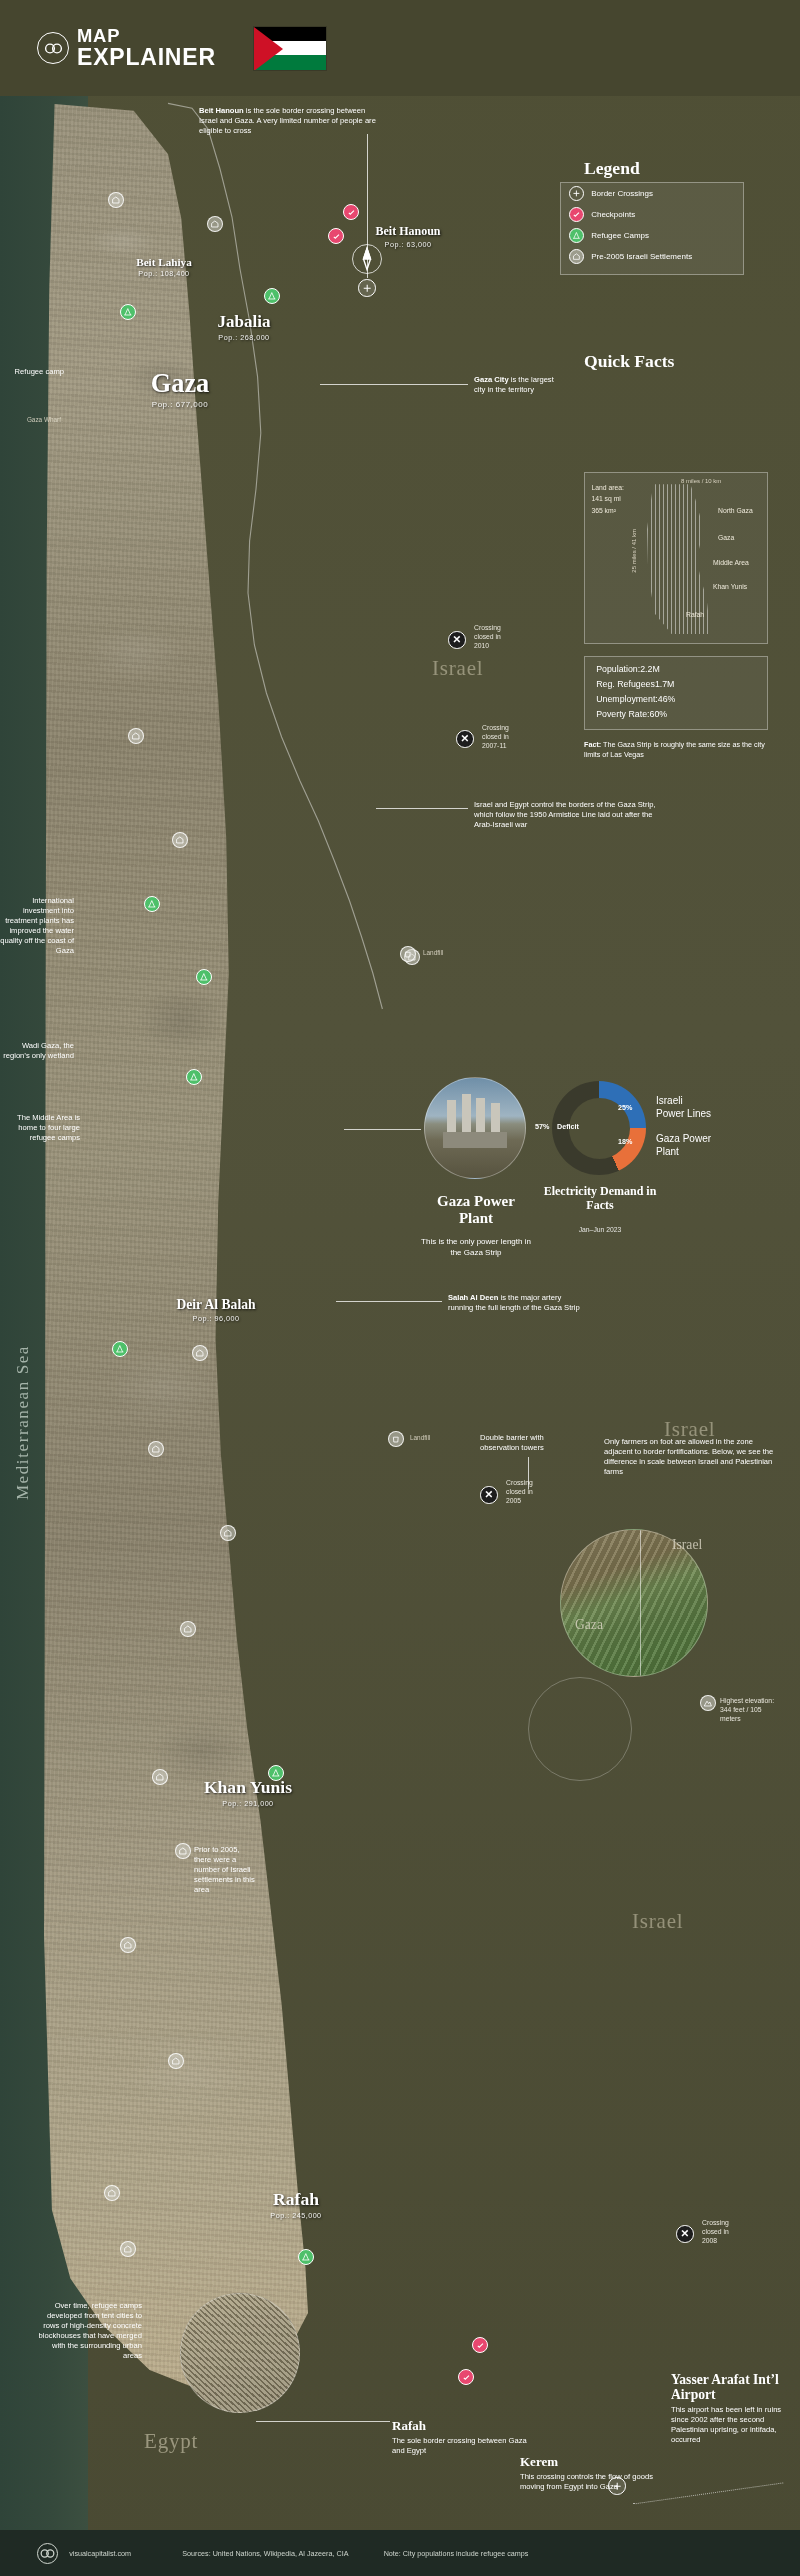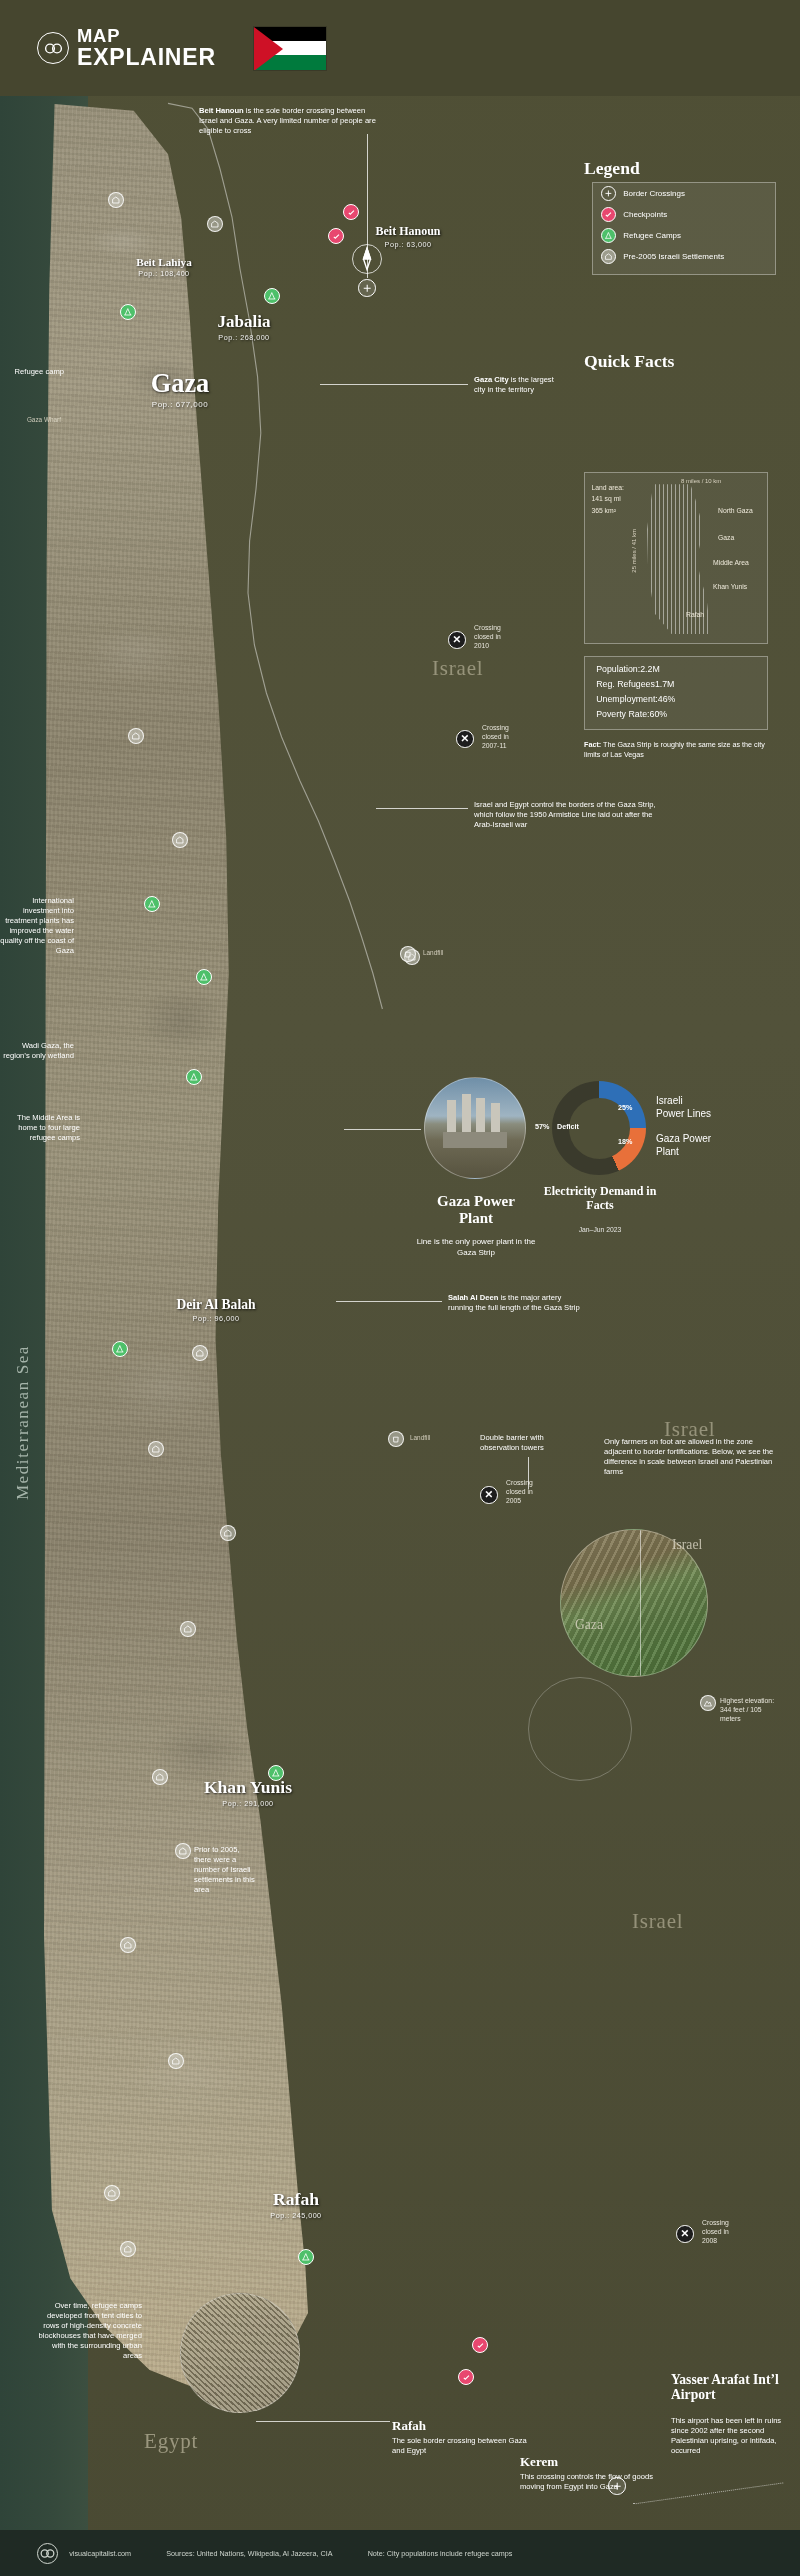--- a/index.html
+++ b/index.html
@@ -578,27 +578,27 @@
       <span>The sole border crossing between Gaza and Egypt</span>
     </div>
     <div class="leader h" style="top:2325px;left:256px;width:134px"></div>
 
     <div class="anno right" style="top:2357px;left:520px;width:156px">
       <div style="font-family:'Liberation Serif',serif;font-weight:bold;font-size:13px;margin-bottom:1.6px">Kerem</div>
       <span>This crossing controls the flow of goods moving from Egypt into Gaza</span>
     </div>
 
     <div class="anno right" style="top:2277px;left:671px;width:120px">
-      <div style="font-family:'Liberation Serif',serif;font-weight:bold;font-size:13.6px;line-height:1.1;margin-bottom:13px">Yasser Arafat Int’l Airport</div>
+      <div style="font-family:'Liberation Serif',serif;font-weight:bold;font-size:13.6px;line-height:1.1;margin-bottom:2px">Yasser Arafat Int’l Airport</div>
       <span>This airport has been left in ruins since 2002 after the second Palestinian uprising, or intifada, occurred</span>
     </div>
     <div class="dotted" style="top:2397px;left:632px;width:152px;transform:rotate(-8deg)"></div>
 
     <div class="panel-title" style="top:62px;left:584px">Legend</div>
-    <div class="panel" style="top:86px;left:592px;width:184px;height:93px">
+    <div class="panel" style="top:86px;left:560px;width:184px;height:93px">
       <div class="legend-row">
         <span class="legend-ic" style="border:1.2px solid #fff">
           <svg viewBox="0 0 24 24" fill="none" stroke="#fff" stroke-width="2.5">
               <path d="M4 12h16M12 4v16"></path>
             </svg>
         </span>
         <span>Border Crossings</span>
       </div>
       <div class="legend-row">
         <span class="legend-ic" style="background:#e8476f;border:1.2px solid #fff">
@@ -669,21 +669,21 @@
       <div class="stack" style="left:22.4px;height:40%"></div>
       <div class="stack" style="left:37px;height:46%"></div>
       <div class="stack" style="left:51px;height:42%"></div>
       <div class="stack" style="left:66px;height:37%"></div>
       <div class="bld"></div>
     </div>
     <div class="pp-title">
       <div>Gaza Power</div>
       <div>Plant</div>
     </div>
-    <div class="pp-sub">Line is the only power plant in the Gaza Strip</div>
+    <div class="pp-sub">This is the only power length in the Gaza Strip</div>
     <div class="leader h" style="top:1033px;left:344px;width:77px"></div>
 
     <div class="donut" style="background: conic-gradient(#2e6fb7 0deg 90deg, #e8703a 90deg 155deg, #3a3a2c 155deg 360deg);">
       <div class="donut-hole"></div>
     </div>
     <div class="slice-lbl" style="top:1026px;left:557px">Deficit</div>
     <div class="slice-lbl" style="top:1026px;left:535px">57%</div>
     <div class="slice-lbl" style="top:1007px;left:618px;color:#fff">25%</div>
     <div class="slice-lbl" style="top:1041px;left:618px;color:#fff">18%</div>
     <div class="donut-leg" style="top:999px;left:656px;width:56px">
@@ -708,18 +708,18 @@
   </div>
 
   <div class="footer">
     <div class="footer-logo">
       <svg viewBox="0 0 24 24" fill="none" stroke="#cfd6cf" stroke-width="1.6">
         <circle cx="8.5" cy="12" r="4.5"></circle>
           <circle cx="15.5" cy="12" r="4.5"></circle>
       </svg>
     </div>
     <div>visualcapitalist.com</div>
-    <div style="margin-left:24px">Sources: United Nations, Wikipedia, Al Jazeera, CIA</div>
+    <div style="margin-left:40px">Sources: United Nations, Wikipedia, Al Jazeera, CIA</div>
     <div style="margin-left:24px">Note: City populations include refugee camps</div>
   </div>
 
 </div>
 
 
 </body></html>

